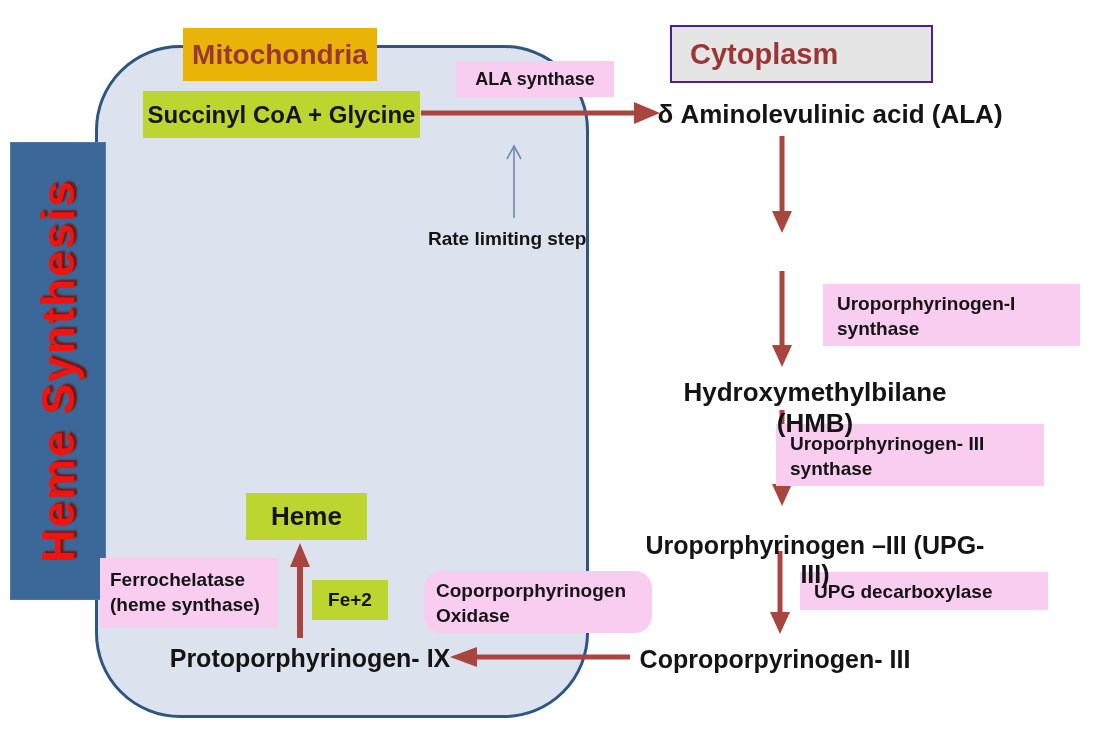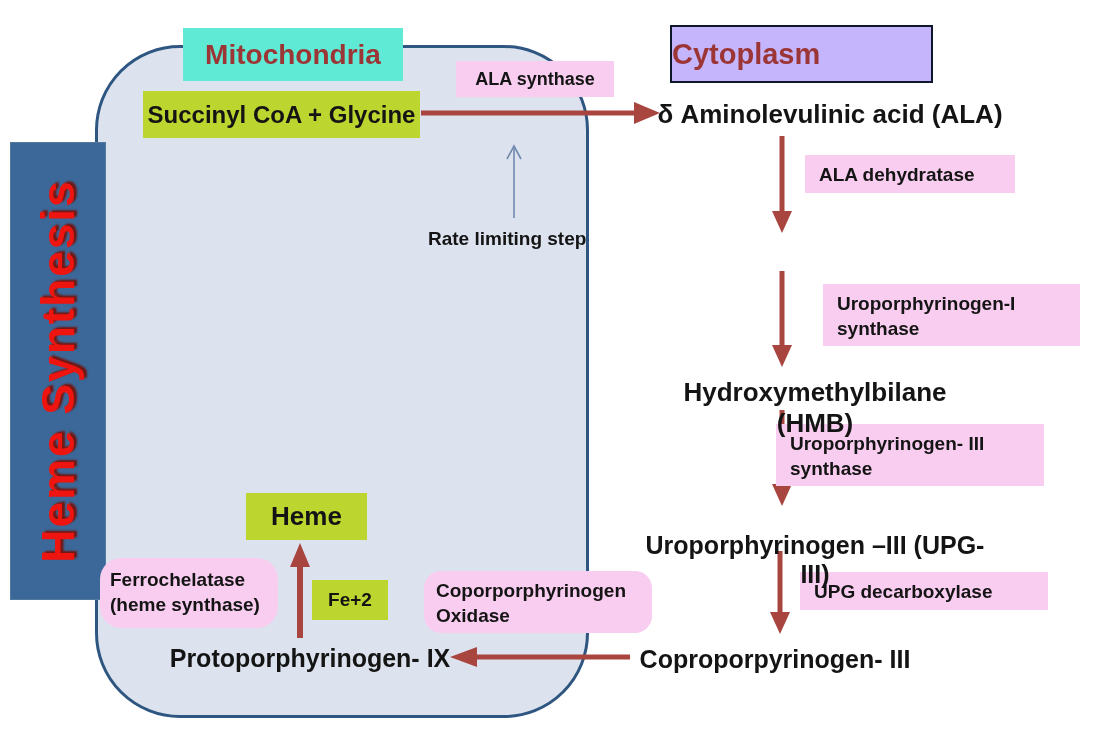--- a/index.html
+++ b/index.html
@@ -22,38 +22,38 @@
   
   #membrane{
     left:95px;top:45px;width:494px;height:673px;background:#dce3ef;
     border:3px solid #2e5680;border-radius:85px;z-index:1;
   }
 
   
   .compartment{
     z-index:6;color:#9c3636;font-size:28px;display:flex;align-items:center;
   }
-  #mitochondria-label{left:183px;top:28px;width:220px;height:53px;background:#5eead4;justify-content:center;}
-  #cytoplasm-label{left:670px;top:25px;width:263px;height:58px;background:#c4b5fd;border:2px solid #0f172a;font-size:29px;}
+  #mitochondria-label{left:183px;top:28px;width:194px;height:53px;background:#eab308;justify-content:center;}
+  #cytoplasm-label{left:670px;top:25px;width:263px;height:58px;background:#e5e5e5;border:2px solid #4c1d95;padding-left:18px;font-size:29px;}
 
   
   .green-box{background:#bdd62f;display:flex;align-items:center;justify-content:center;z-index:6;}
   #substrates-box{left:143px;top:91px;width:277px;height:47px;font-size:24px;}
   #heme-box{left:246px;top:493px;width:121px;height:47px;font-size:26px;}
   #fe2-box{left:312px;top:580px;width:76px;height:40px;font-size:19px;}
 
   
   .pink-box{background:#f8cdf0;z-index:6;font-size:19px;white-space:pre-line;line-height:25px;}
   #enzyme-ala-synthase{left:456px;top:61px;width:158px;height:36px;display:flex;align-items:center;justify-content:center;font-size:18px;}
   #enzyme-ala-dehydratase{left:805px;top:155px;width:210px;height:38px;padding:7px 0 0 14px;}
   #enzyme-upg1-synthase{left:823px;top:284px;width:257px;height:62px;padding:7px 0 0 14px;}
   #enzyme-upg3-synthase{left:776px;top:424px;width:268px;height:62px;padding:7px 0 0 14px;}
   #enzyme-upg-decarboxylase{left:800px;top:572px;width:248px;height:38px;padding:7px 0 0 14px;}
   #enzyme-copro-oxidase{left:424px;top:571px;width:228px;height:62px;padding:7px 0 0 12px;border-radius:17px;}
-  #enzyme-ferrochelatase{left:100px;top:558px;width:178px;height:70px;padding:9px 0 0 10px;z-index:7;border-radius:21px;}
+  #enzyme-ferrochelatase{left:100px;top:558px;width:178px;height:70px;padding:9px 0 0 10px;z-index:7;}
 
   
   .metabolite{z-index:6;text-align:center;font-size:25px;}
   #metabolite-ala{left:650px;top:99px;width:360px;font-size:26px;}
   #metabolite-pbg{left:630px;top:239px;width:300px;}
   #metabolite-hmb{left:645px;top:377px;width:340px;font-size:26px;}
   #metabolite-upg3{left:640px;top:531px;width:350px;}
   #metabolite-copro3{left:630px;top:645px;width:290px;}
   #metabolite-proto9{left:160px;top:644px;width:300px;}
 
@@ -108,21 +108,20 @@
   </div>
 
   <div id="mitochondria-label" class="abs compartment">Mitochondria</div>
   <div id="cytoplasm-label" class="abs compartment">Cytoplasm</div>
 
   <div id="substrates-box" class="abs green-box">Succinyl CoA + Glycine</div>
   <div id="heme-box" class="abs green-box">Heme</div>
   <div id="fe2-box" class="abs green-box">Fe+2</div>
 
   <div id="enzyme-ala-synthase" class="abs pink-box">ALA synthase</div>
-  <div id="enzyme-ala-dehydratase" class="abs pink-box">ALA dehydratase</div>
   <div id="enzyme-upg1-synthase" class="abs pink-box">Uroporphyrinogen-I
 synthase</div>
   <div id="enzyme-upg3-synthase" class="abs pink-box">Uroporphyrinogen- III
 synthase</div>
   <div id="enzyme-upg-decarboxylase" class="abs pink-box">UPG decarboxylase</div>
   <div id="enzyme-copro-oxidase" class="abs pink-box">Coporporphyrinogen
 Oxidase</div>
   <div id="enzyme-ferrochelatase" class="abs pink-box">Ferrochelatase
 (heme synthase)</div>
 

